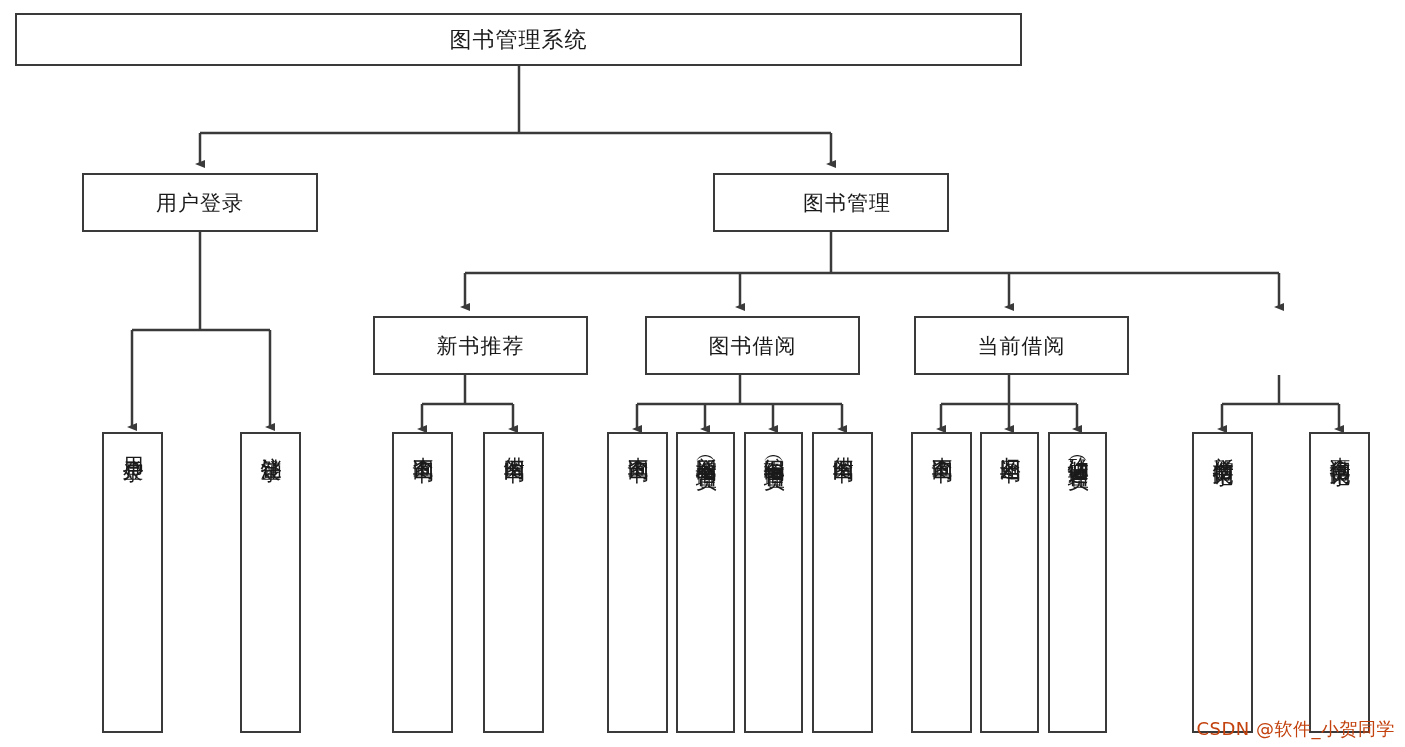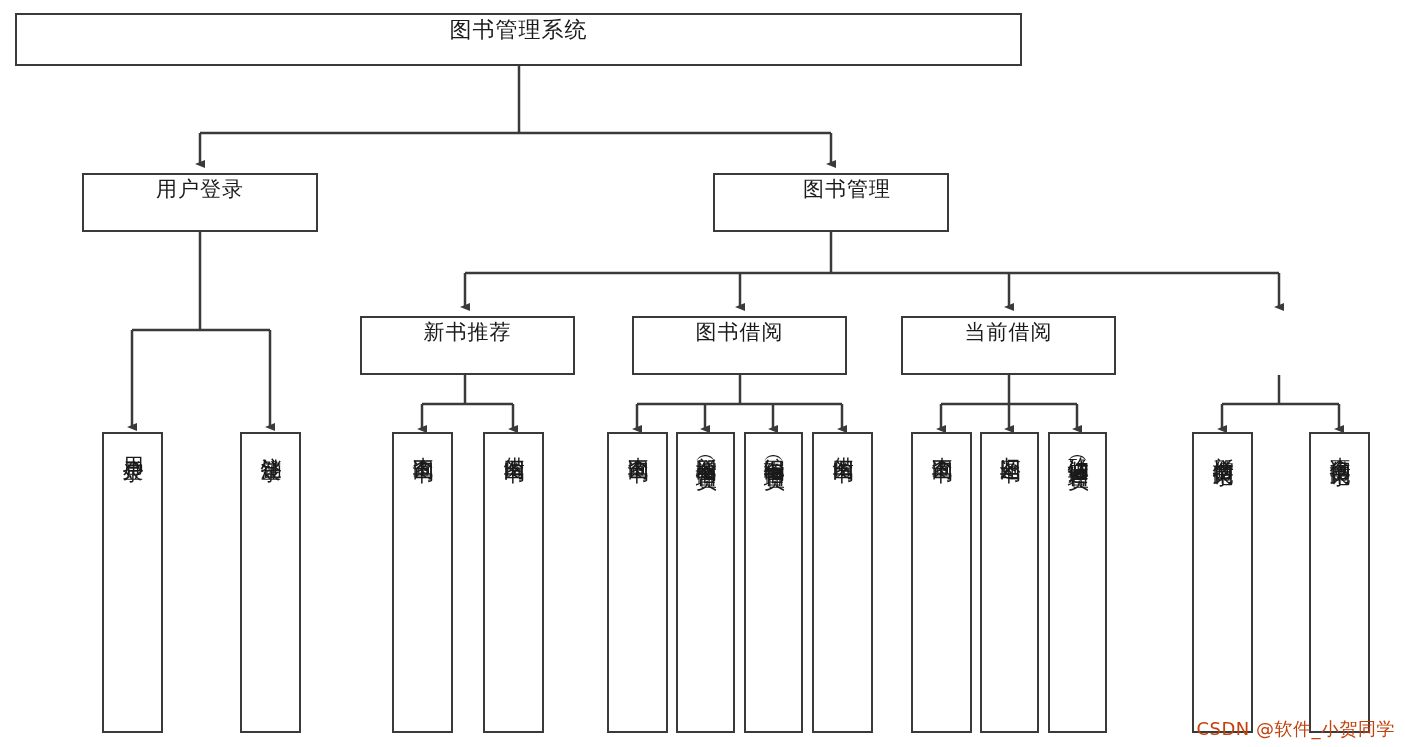--- a/index.html
+++ b/index.html
@@ -16,32 +16,34 @@
     height: 747px;
     background: #ffffff;
     overflow: hidden;
   }
   .node {
     position: absolute;
     box-sizing: border-box;
     border: 2px solid #3a3a3a;
     background: #ffffff;
     display: flex;
+    align-items: center;
     justify-content: center;
     color: #1a1a1a;
     z-index: 3;
   }
   .node.root {
     font-size: 22px;
   }
   .node.level2 {
     font-size: 21px;
   }
   .node.level3 {
     font-size: 21px;
+    margin-left: 13px;
   }
   .node.leaf {
     font-size: 21px;
     align-items: flex-start;
     justify-content: center;
     padding-top: 6px;
   }
   .vtext {
     writing-mode: vertical-rl;
     text-orientation: upright;

